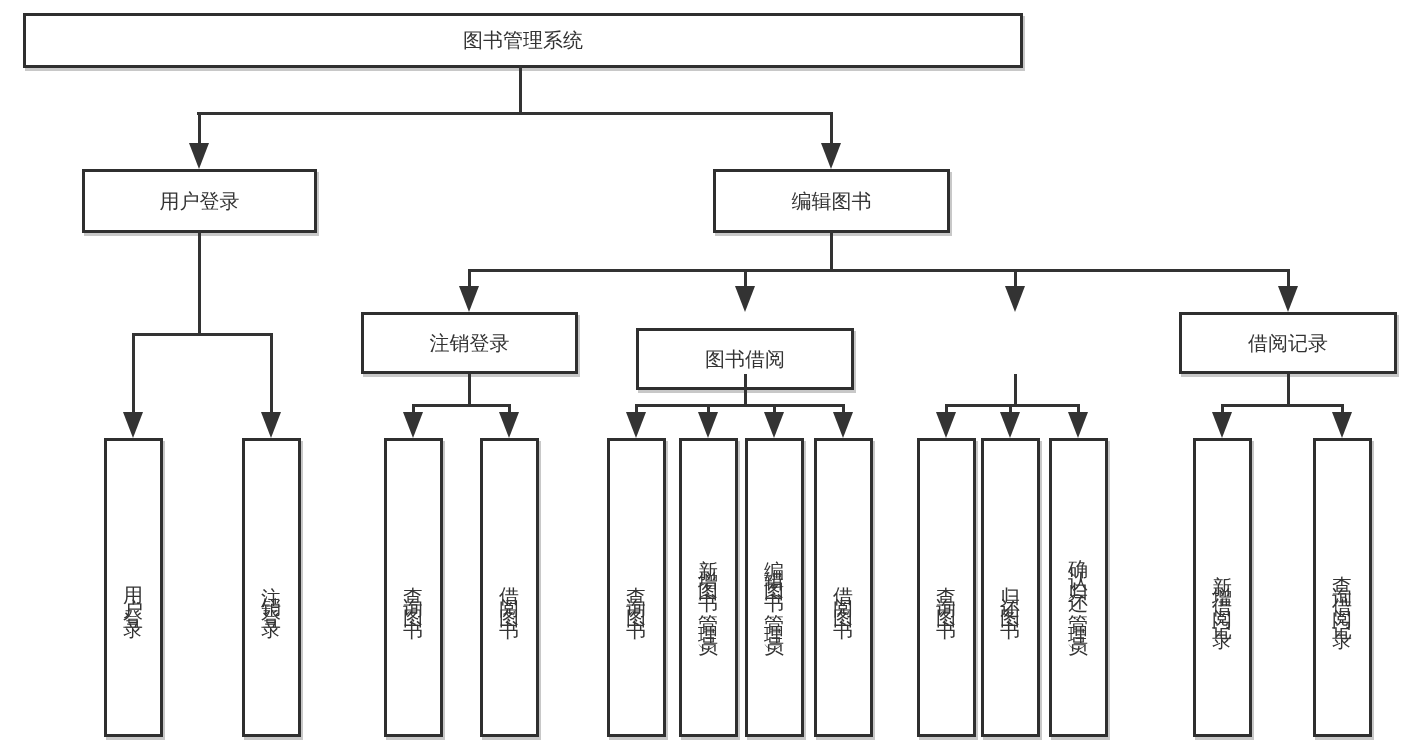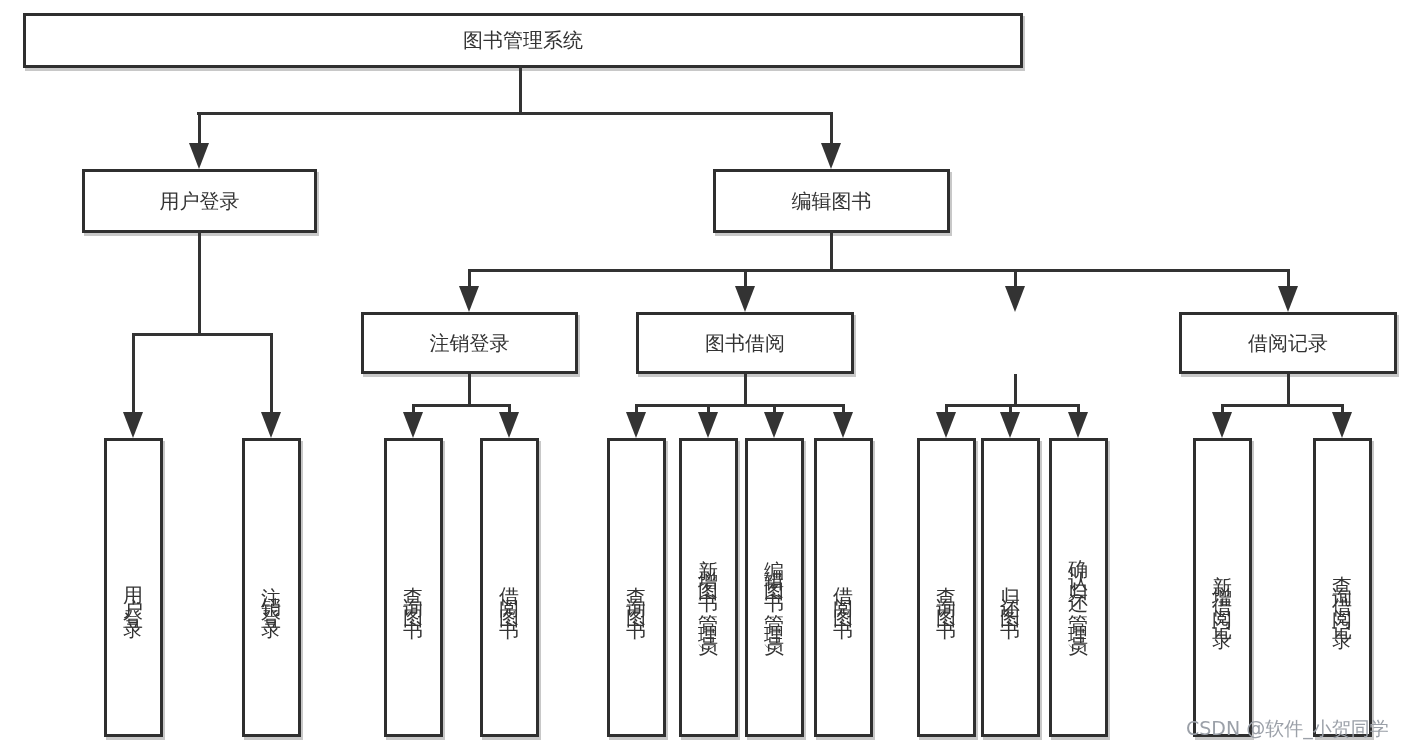--- a/index.html
+++ b/index.html
@@ -49,21 +49,21 @@
   <div class="box" style="left:82px;top:169px;width:235px;height:64px">
     <span class="lbl">用户登录</span>
   </div>
   <div class="box" style="left:713px;top:169px;width:237px;height:64px">
     <span class="lbl">编辑图书</span>
   </div>
 
   <div class="box" style="left:361px;top:312px;width:217px;height:62px">
     <span class="lbl">注销登录</span>
   </div>
-  <div class="box" style="left:636px;top:312px;width:218px;height:62px">
+  <div class="box" style="left:636px;top:328px;width:218px;height:62px">
     <span class="lbl">图书借阅</span>
   </div>
   <div class="box" style="left:1179px;top:312px;width:218px;height:62px">
     <span class="lbl">借阅记录</span>
   </div>
 
   <div class="box leaf" style="left:104px;top:438px;width:59px;height:299px">
     <span class="lbl">用户登录</span>
   </div>
   <div class="box leaf" style="left:242px;top:438px;width:59px;height:299px">
@@ -159,15 +159,14 @@
   <div class="arrow" style="left:1000px;top:412px"></div>
   <div class="arrow" style="left:1068px;top:412px"></div>
 
   <div class="vline" style="left:1287px;top:374px;height:33px"></div>
   <div class="hline" style="left:1221px;top:404px;width:123px"></div>
   <div class="vline" style="left:1221px;top:404px;height:13px"></div>
   <div class="vline" style="left:1341px;top:404px;height:13px"></div>
   <div class="arrow" style="left:1212px;top:412px"></div>
   <div class="arrow" style="left:1332px;top:412px"></div>
 
-  <div class="watermark">CSDN @软件_小贺同学</div>
 
 </div>
 
 </body></html>

